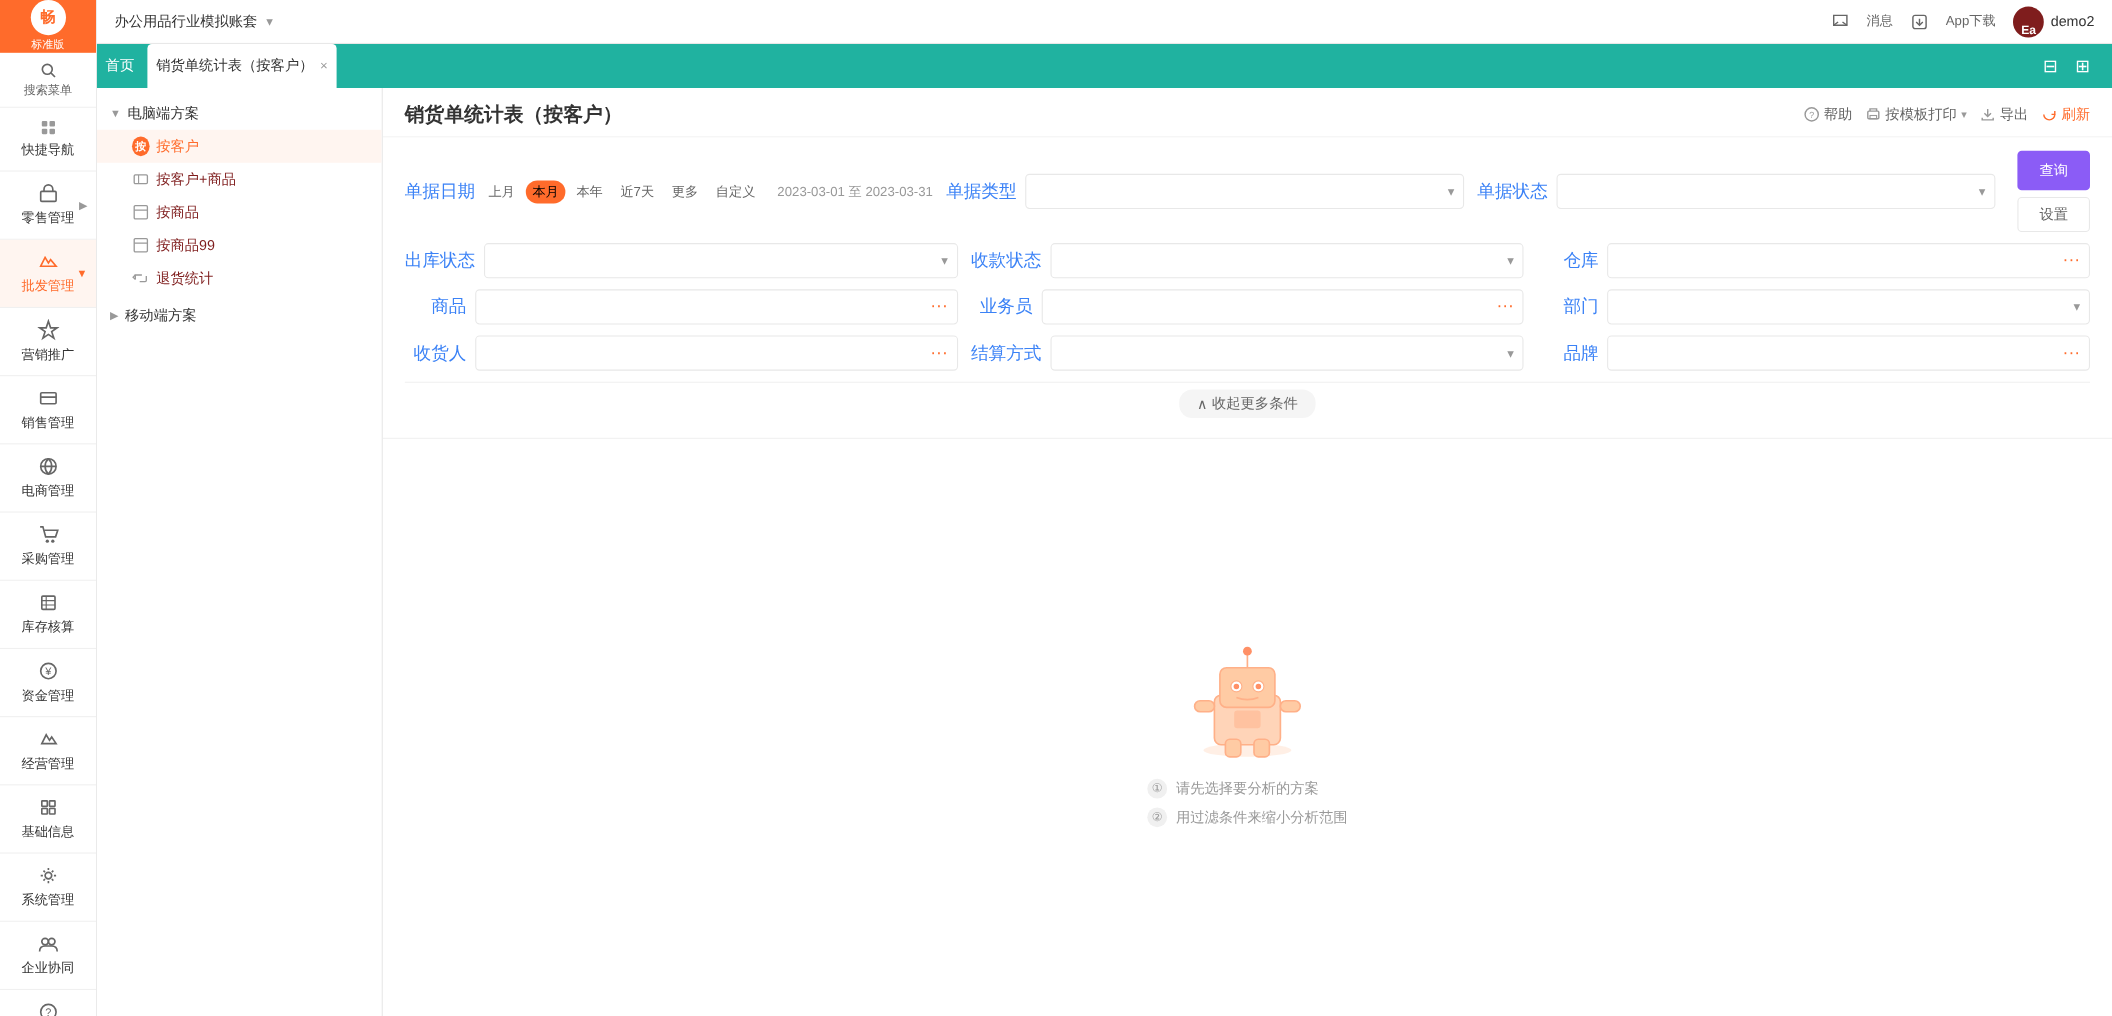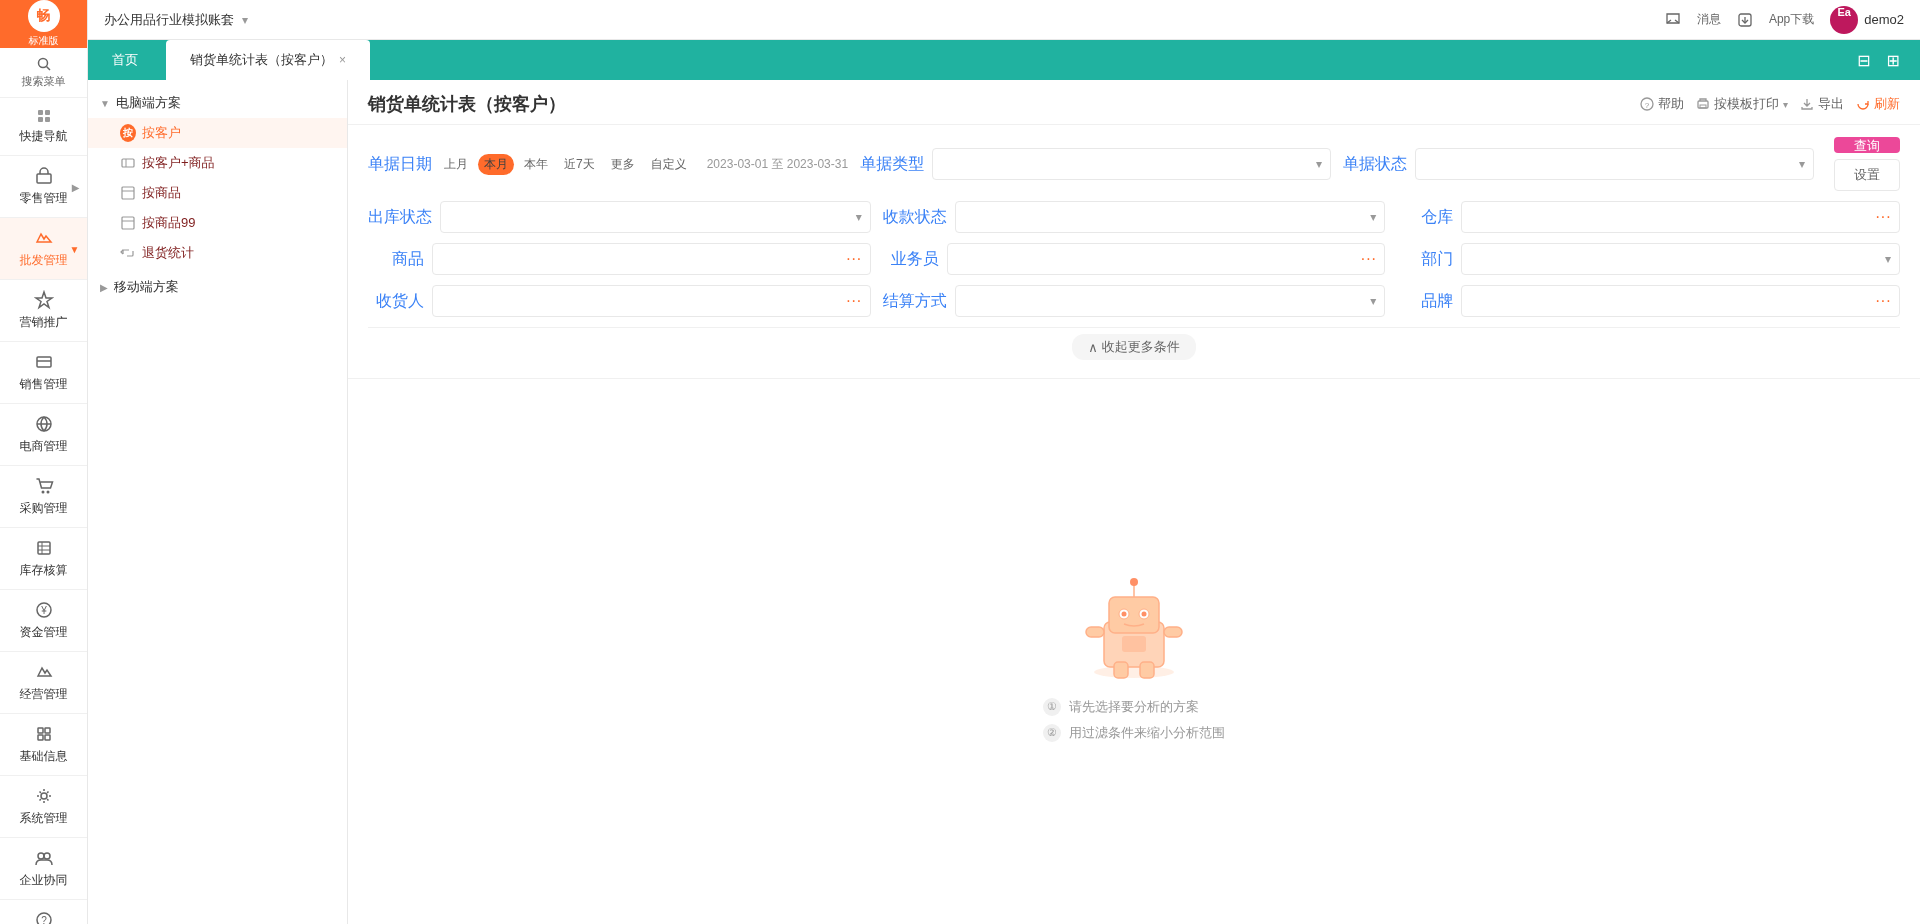--- a/index.html
+++ b/index.html
@@ -23,25 +23,25 @@
     .main { flex: 1; display: flex; flex-direction: column; height: 100%; overflow: hidden; }
 
     
     .topbar { height: 40px; background: #fff; display: flex; align-items: center; padding: 16px 16px; border-bottom: 1px solid #e8e8e8; justify-content: space-between; }
     .topbar-left { display: flex; align-items: center; gap: 8px; }
     .topbar-title { font-size: 13px; color: #333; }
     .topbar-dropdown { font-size: 12px; color: #999; cursor: pointer; }
     .topbar-right { display: flex; align-items: center; gap: 16px; }
     .topbar-btn { display: flex; align-items: center; gap: 16px; font-size: 12px; color: #666; cursor: pointer; }
     .topbar-user { display: flex; align-items: center; gap: 6px; cursor: pointer; }
-    .user-avatar { width: 28px; height: 28px; background: #be185d; border-radius: 50%; display: flex; align-items: flex-start; justify-content: center; color: #fff; font-size: 11px; font-weight: bold; }
+    .user-avatar { width: 28px; height: 28px; background: #7f1d1d; border-radius: 50%; display: flex; align-items: flex-end; justify-content: center; color: #fff; font-size: 11px; font-weight: bold; }
 
     
     .tabbar { height: 40px; background: #20b2a0; display: flex; align-items: center; padding: 0 0; }
-    .tab { height: 40px; display: flex; align-items: center; padding: 0 24px; cursor: pointer; font-size: 13px; color: rgba(255,255,255,0.8); gap: 6px; }
+    .tab { height: 40px; display: flex; align-items: center; padding: 0 8px; cursor: pointer; font-size: 13px; color: rgba(255,255,255,0.8); gap: 6px; }
     .tab.active { background: #fff; color: #333; border-radius: 4px 4px 0 0; margin-left: 4px; }
     .tab.home { color: #fff; }
     .tab-close { font-size: 12px; color: #999; cursor: pointer; }
     .tab-maximize { font-size: 12px; color: #999; cursor: pointer; margin-left: auto; margin-right: 8px; }
 
     
     .content { flex: 1; display: flex; overflow: hidden; background: #fff; }
 
     
     .left-panel { width: 260px; background: #fff; border-right: 1px solid #e8e8e8; display: flex; flex-direction: column; overflow: hidden; }
@@ -67,25 +67,25 @@
     .page-action-btn { display: flex; align-items: center; gap: 4px; font-size: 13px; color: #666; cursor: pointer; }
 
     
     .filter-area { padding: 12px 20px; background: #fff; border-bottom: 1px solid #f0f0f0; }
     .filter-row { display: flex; align-items: center; gap: 12px; margin-bottom: 10px; }
     .filter-item { display: flex; align-items: center; gap: 8px; flex: 1; }
     .filter-label { font-size: 16px; color: #3b82f6; white-space: nowrap; min-width: 56px; text-align: right; }
     .filter-control { flex: 1; height: 32px; border: 1px solid #e8e8e8; border-radius: 4px; padding: 0 8px; font-size: 13px; display: flex; align-items: center; justify-content: space-between; cursor: pointer; background: #fff; }
     .date-tabs { display: flex; gap: 4px; align-items: center; text-align: right; }
     .date-tab { font-size: 12px; color: #666; cursor: pointer; padding: 2px 6px; border-radius: 3px; }
-    .date-tab.active { background: #ff6b2b; color: #404040; border-radius: 12px; }
+    .date-tab.active { background: #ff6b2b; color: #000000; border-radius: 12px; }
     .date-range-text { font-size: 12px; color: #999; margin-left: 8px; }
     .filter-dots { color: #ff6b2b; font-size: 16px; cursor: pointer; }
     .filter-chevron { color: #999; font-size: 12px; }
-    .query-btn { height: 16px; padding: 0 20px; background: #ec4899; color: #fff; border: none; border-radius: 4px; font-size: 13px; cursor: pointer; }
+    .query-btn { height: 36px; padding: 0 20px; background: #8b5cf6; color: #fff; border: none; border-radius: 4px; font-size: 13px; cursor: pointer; }
     .setting-btn { height: 32px; padding: 0 16px; background: #fff; color: #666; border: 1px solid #e8e8e8; border-radius: 4px; font-size: 13px; cursor: pointer; }
 
     .filter-actions { display: flex; flex-direction: column; gap: 6px; margin-left: 8px; }
 
     
     .collapse-row { display: flex; justify-content: center; padding: 6px 0; border-top: 1px solid #f0f0f0; background: #fff; }
     .collapse-btn { display: flex; align-items: center; gap: 4px; font-size: 13px; color: #666; cursor: pointer; background: #f5f5f5; padding: 4px 16px; border-radius: 12px; }
 
     
     .empty-state { flex: 1; display: flex; flex-direction: column; align-items: center; justify-content: center; background: #fff; gap: 16px; }

